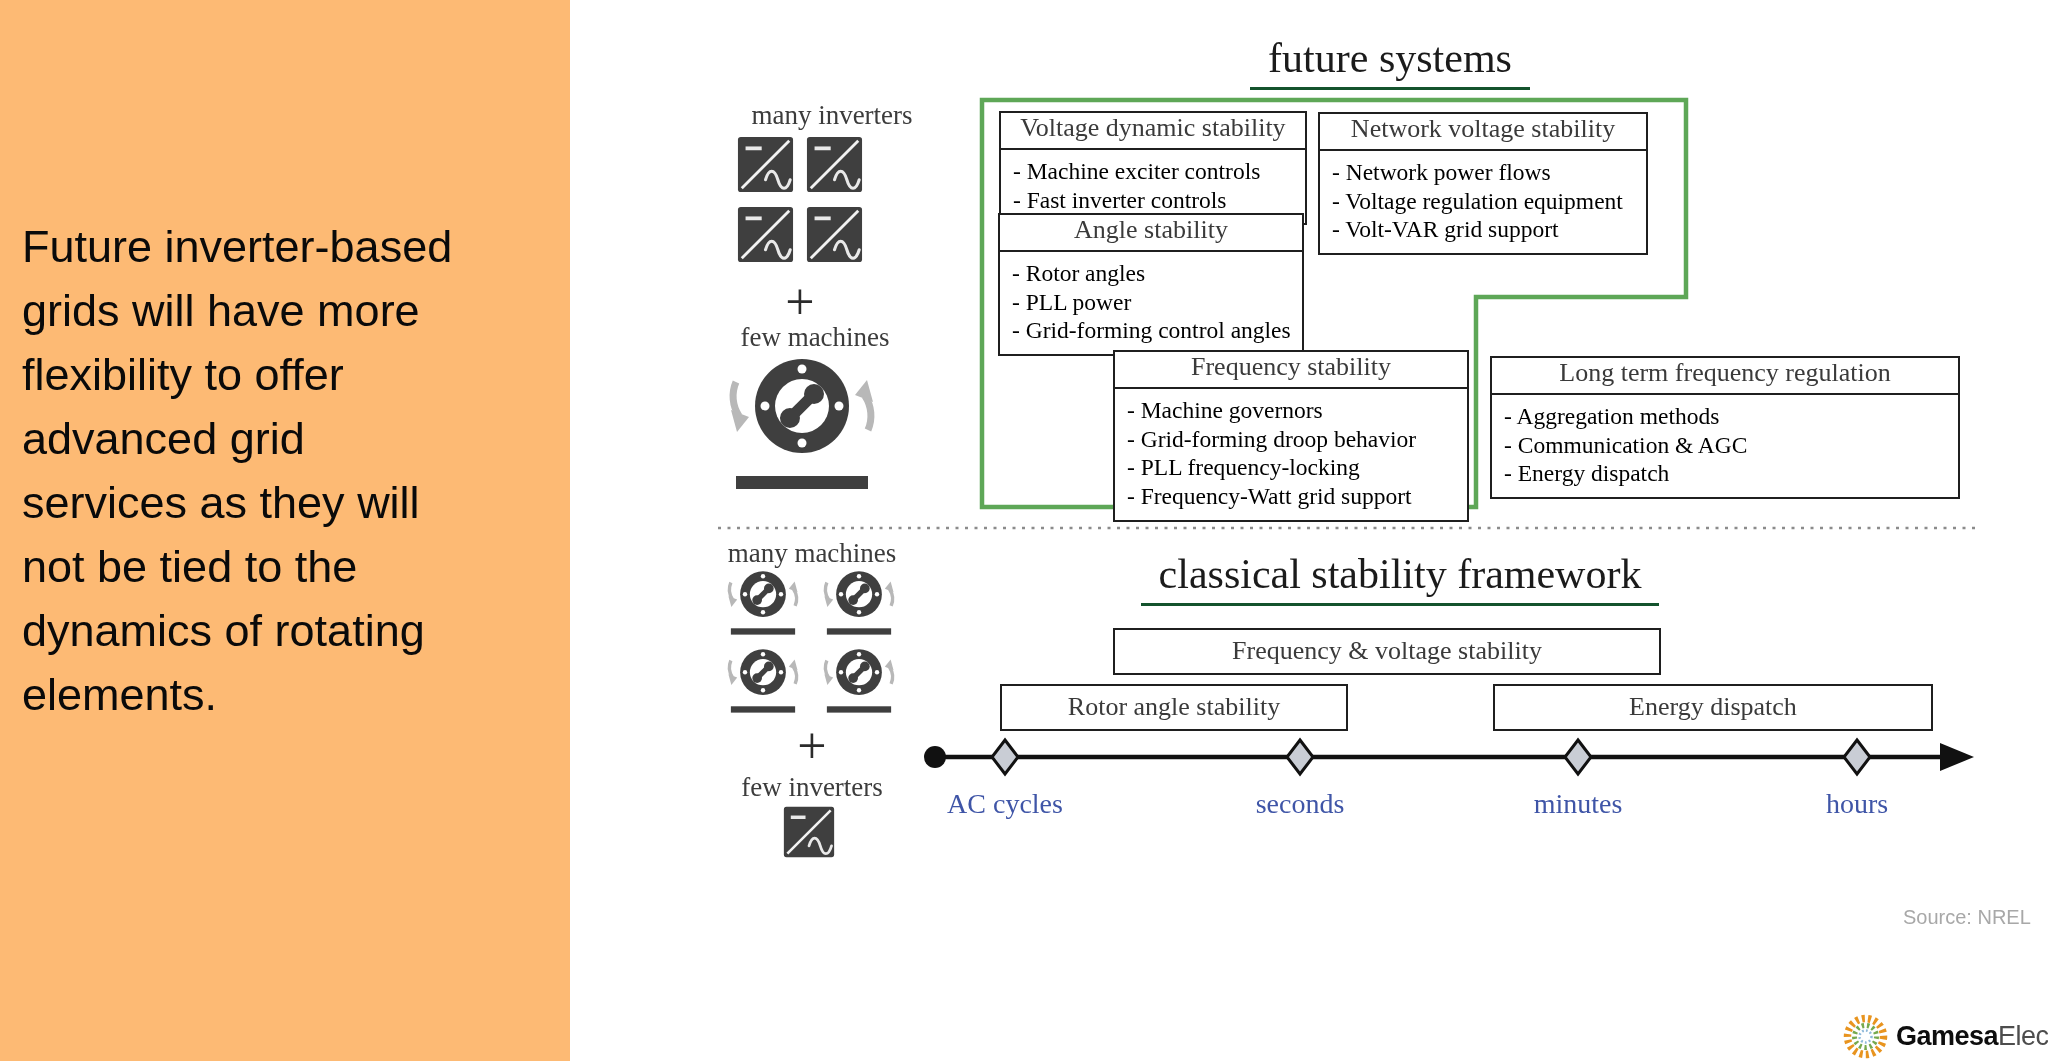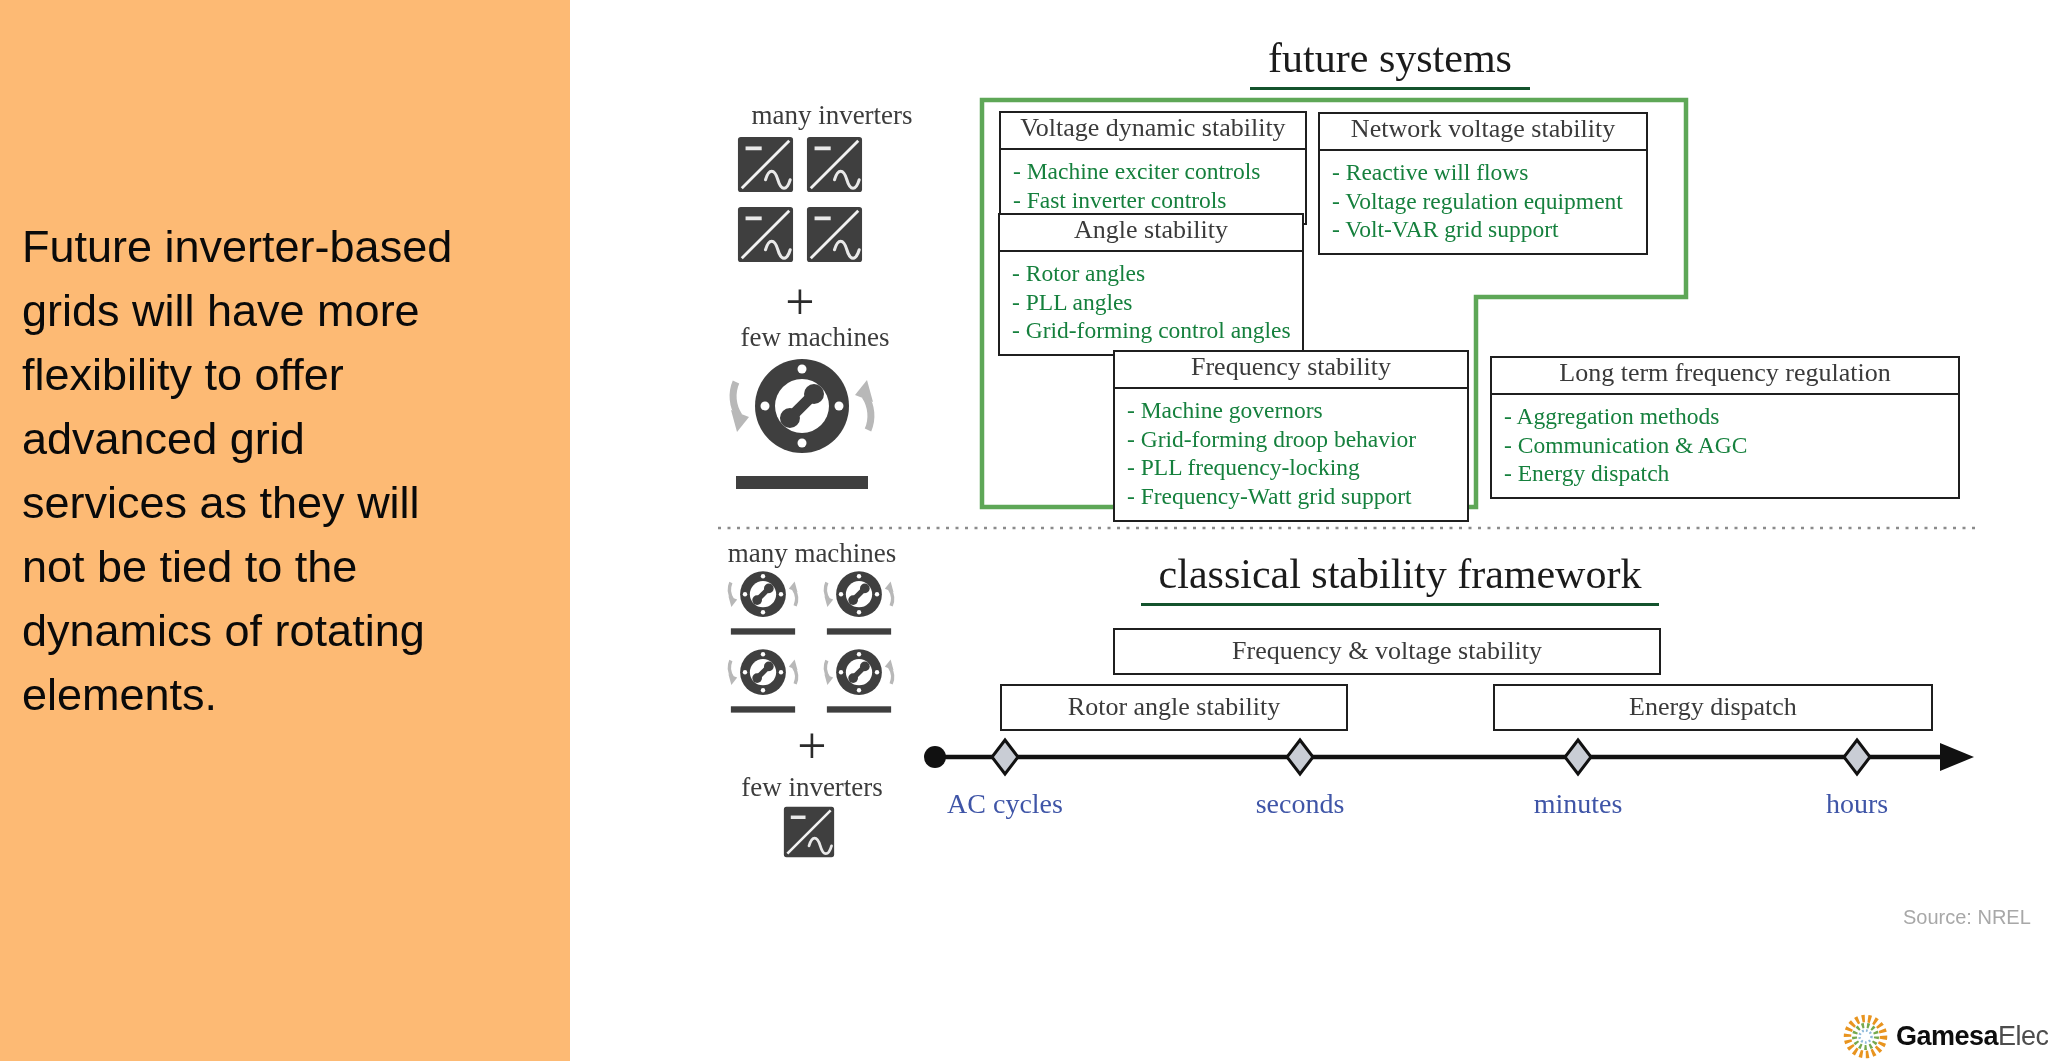--- a/index.html
+++ b/index.html
@@ -28,21 +28,21 @@
   .icon-label { position:absolute; text-align:center; font-size:27px; color:#3c3c3c; }
   .plus-label { position:absolute; text-align:center; font-size:52px; font-weight:400; color:#2b2b2b; line-height:52px; }
 
   .dbox {
     position:absolute; background:#ffffff;
     border:2.5px solid #1f1f1f; box-sizing:border-box;
   }
   .dbox-title { text-align:center; font-size:26px; color:#3a3a3a; padding:0 8px 5px; }
   .dbox.with-items > .dbox-title { border-bottom:2.5px solid #1f1f1f; }
   .dbox-items { list-style:none; margin:0; padding:7px 8px 9px 12px; }
-  .dbox-items li { font-size:23.5px; line-height:1.22; color:#15803d; white-space:nowrap; }
+  .dbox-items li { font-size:23.5px; line-height:1.22; color:#000000; white-space:nowrap; }
   .dbox.single .dbox-title { padding:6px 8px 7px; }
 
   .time-label { position:absolute; width:240px; text-align:center; font-size:28px; }
 
   .source-note {
     position:absolute; left:1903px; top:906px;
     font-family:"Liberation Sans", sans-serif; font-size:20px; color:#a8a8a8;
   }
   .brand {
     position:absolute; left:1843px; top:1014px;
@@ -142,31 +142,31 @@
       <div class="dbox-title">Voltage dynamic stability</div>
       <ul class="dbox-items">
         <li>- Machine exciter controls</li>
         <li>- Fast inverter controls</li>
       </ul>
     </div>
 
     <div class="dbox with-items" style="left:1318px; top:112px; width:330px;">
       <div class="dbox-title">Network voltage stability</div>
       <ul class="dbox-items">
-        <li>- Reactive will flows</li>
+        <li>- Network power flows</li>
         <li>- Voltage regulation equipment</li>
         <li>- Volt-VAR grid support</li>
       </ul>
     </div>
 
     <div class="dbox with-items" style="left:998px; top:213px; width:306px;">
       <div class="dbox-title">Angle stability</div>
       <ul class="dbox-items">
         <li>- Rotor angles</li>
-        <li>- PLL angles</li>
+        <li>- PLL power</li>
         <li>- Grid-forming control angles</li>
       </ul>
     </div>
 
     <div class="dbox with-items" style="left:1113px; top:350px; width:356px;">
       <div class="dbox-title">Frequency stability</div>
       <ul class="dbox-items">
         <li>- Machine governors</li>
         <li>- Grid-forming droop behavior</li>
         <li>- PLL frequency-locking</li>

